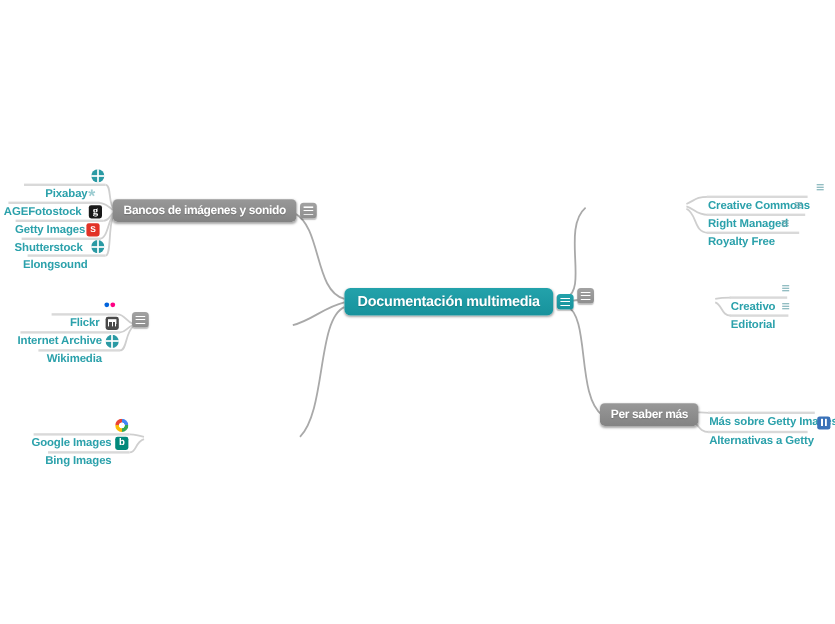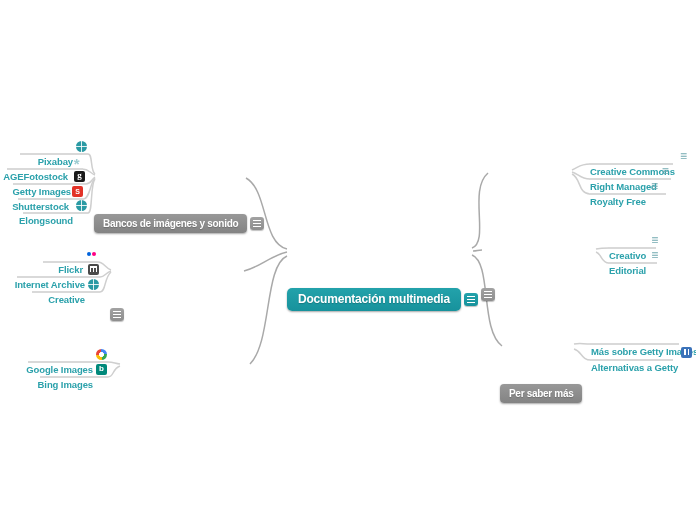--- a/index.html
+++ b/index.html
@@ -1,21 +1,21 @@
 <!DOCTYPE html>
 <html><head>
 <meta charset="utf-8">
 <style>
   html,body{margin:0;padding:0;background:#fff;}
   .canvas{position:relative;width:696px;height:520px;background:#ffffff;overflow:hidden;
           font-family:"Liberation Sans","DejaVu Sans",sans-serif;}
   svg.wires{position:absolute;left:0;top:0;z-index:0;}
 
   
-  .node{position:absolute;display:flex;align-items:center;gap:3px;z-index:2;margin-top:48px;}
+  .node{position:absolute;display:flex;align-items:center;gap:3px;z-index:2;}
   .topic{background:linear-gradient(#989898,#838383);color:#fff;font-weight:bold;font-size:10px;
          letter-spacing:-0.3px;padding:4px 9px;border-radius:4px;white-space:nowrap;
          box-shadow:0 1px 2px rgba(0,0,0,.35);text-shadow:0 1px 1px rgba(0,0,0,.2);line-height:11px;}
   .root-topic{background:linear-gradient(#23a2ab,#17929c);font-size:12px;letter-spacing:-0.2px;
          padding:5px 11px;border-radius:5px;line-height:13px;}
 
   
   .notes-icon{width:14px;height:13px;border-radius:3px;background:linear-gradient(#a2a2a2,#8e8e8e);
          display:flex;align-items:center;justify-content:center;flex:0 0 auto;
          box-shadow:0 1px 1px rgba(0,0,0,.25);cursor:pointer;}
@@ -136,21 +136,21 @@
   </div>
   <div class="child left" style="left:43px;top:248px;width:55px">
     <span class="clabel">Flickr</span>
     <span class="favicon" data-icon="flickr-icon"></span>
   </div>
   <div class="child left" style="left:17px;top:263px;width:83px">
     <span class="clabel">Internet Archive</span>
     <span class="favicon" data-icon="archive-icon"></span>
   </div>
   <div class="child left" style="left:32px;top:278px;width:68px">
-    <span class="clabel">Creative</span>
+    <span class="clabel">Wikimedia</span>
     <span class="favicon" data-icon="globe-icon"></span>
   </div>
 
   <div class="child left" style="left:28px;top:348px;width:80px">
     <span class="clabel">Google Images</span>
     <span class="favicon" data-icon="google-icon"></span>
   </div>
   <div class="child left" style="left:40px;top:363px;width:68px">
     <span class="clabel">Bing Images</span>
     <span class="favicon" data-icon="bing-icon"></span>

